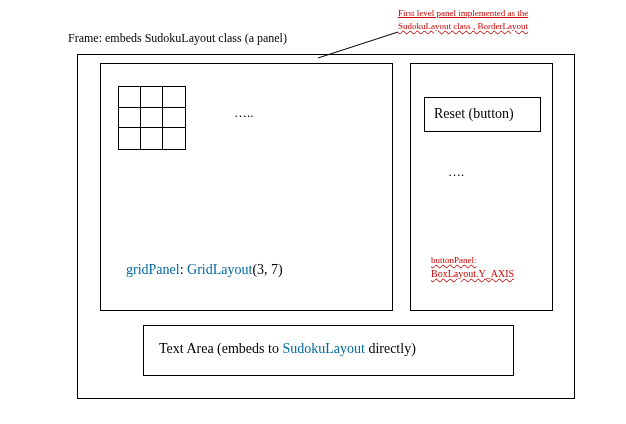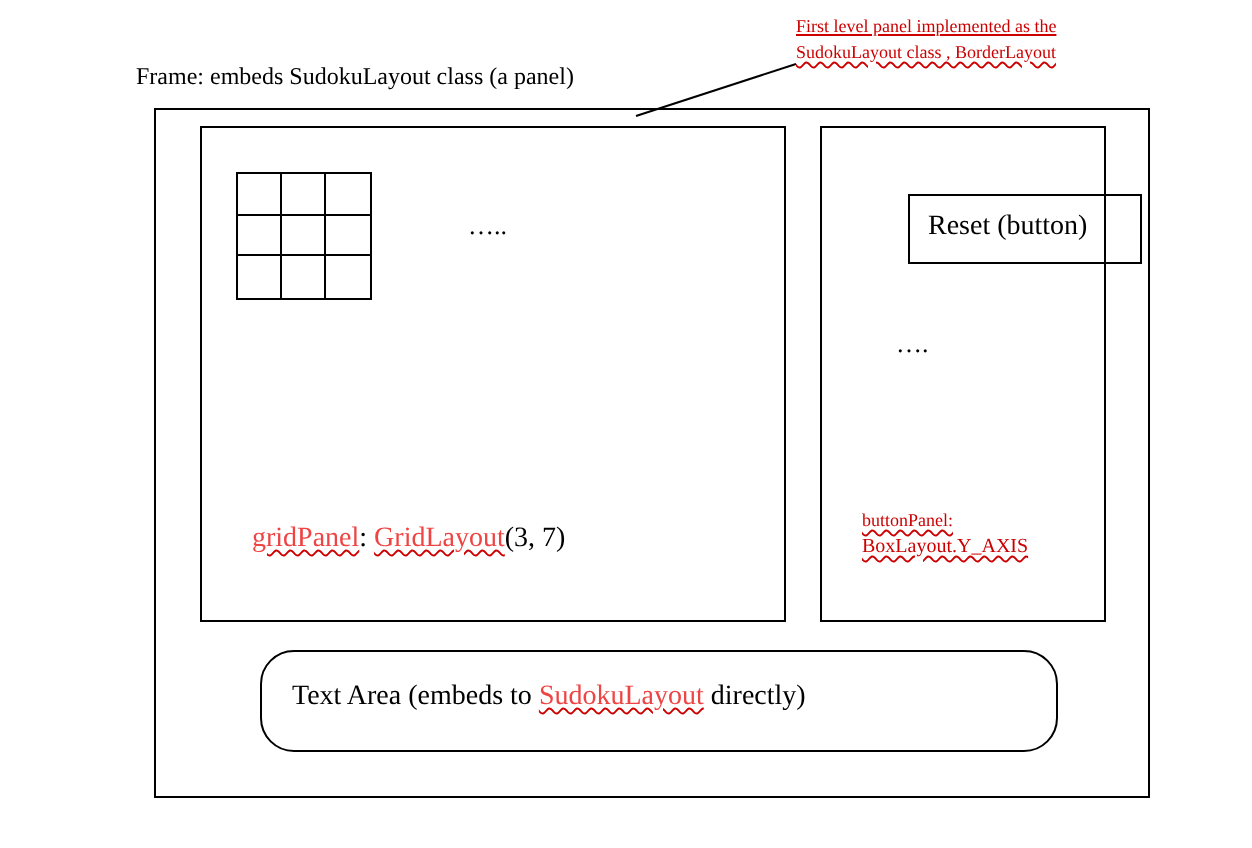--- a/index.html
+++ b/index.html
@@ -34,25 +34,24 @@
   .red {
     color: #cc0000;
     text-decoration: underline;
   }
   .sq-underline {
     text-decoration-style: wavy;
     text-decoration-color: #cc0000;
     text-decoration-thickness: 1px;
   }
   .sq-underline-black {
-    text-decoration: underline;
     text-decoration-style: wavy;
     text-decoration-color: #cc0000;
     text-decoration-thickness: 1px;
-    color: #ef4444;
+    color: #0369a1;
   }
 
   
   #mini-grid {
     position: absolute;
     left: 118px;
     top: 86px;
     width: 68px;
     height: 64px;
     display: grid;
@@ -109,28 +108,28 @@
   </div>
 
   <div class="txt" style="left:234px; top:106px; font-size:13px;">…..</div>
 
   <div class="txt" style="left:126px; top:262px; font-size:14px;">
     <span class="sq-underline-black">gridPanel</span><span>: </span><span class="sq-underline-black">GridLayout</span><span>(3, 7)</span>
   </div>
 
   <div class="box" style="left:410px; top:63px; width:143px; height:248px;"></div>
 
-  <div class="box" style="left:424px; top:97px; width:117px; height:35px;margin-left:30px;">
+  <div class="box" style="left:424px; top:97px; width:117px; height:35px;">
     <div class="txt" style="left:9px; top:8px; font-size:14px;">Reset (button)</div>
   </div>
 
   <div class="txt" style="left:448px; top:165px; font-size:13px;">….</div>
 
   <div class="txt red sq-underline" style="left:431px; top:255px; font-size:9px;">buttonPanel:</div>
   <div class="txt red sq-underline" style="left:431px; top:268px; font-size:10px;">BoxLayout.Y_AXIS</div>
 
-  <div class="box" style="left:130px; top:325px; width:399px; height:51px;border-radius:17px;">
+  <div class="box" style="left:143px; top:325px; width:371px; height:51px;">
     <div class="txt" style="left:15px; top:15px; font-size:14px;">
       <span>Text Area (embeds to </span><span class="sq-underline-black">SudokuLayout</span><span> directly)</span>
     </div>
   </div>
 
 </div>
 
 </body></html>

